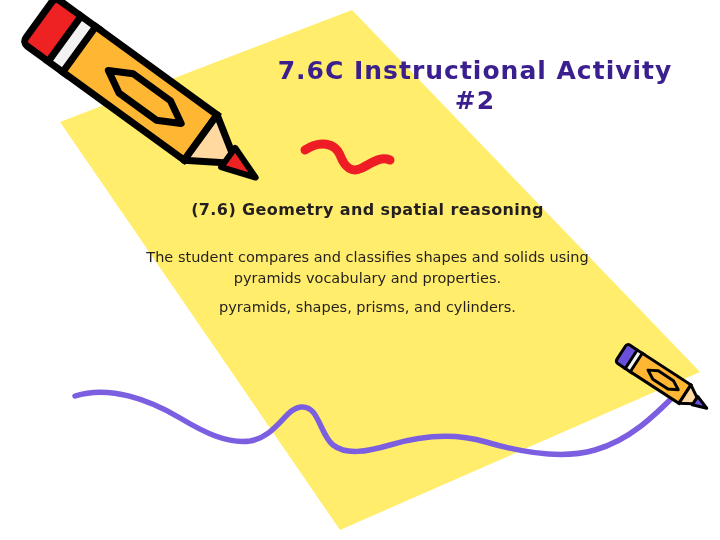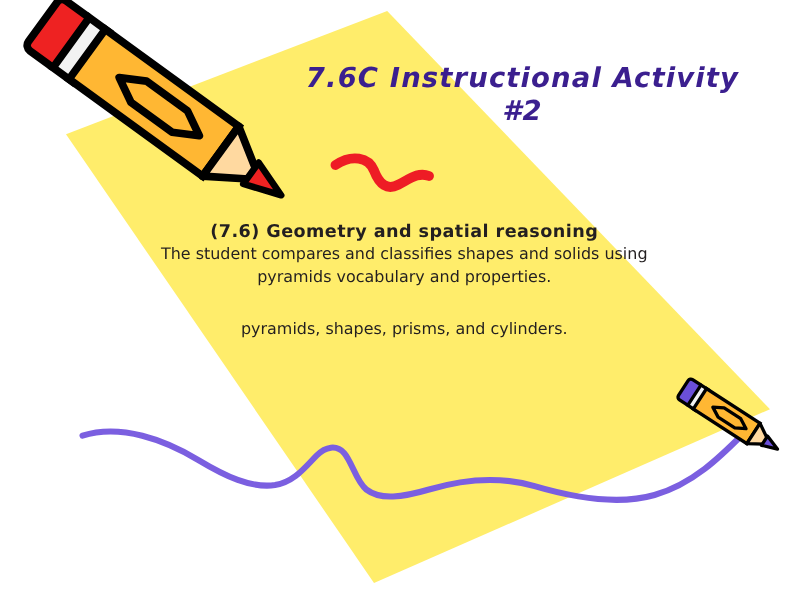--- a/index.html
+++ b/index.html
@@ -27,41 +27,40 @@
     left: 255px;
     top: 56px;
     width: 440px;
     text-align: center;
     font-family: "DejaVu Sans", sans-serif;
     font-size: 25px;
     font-weight: bold;
     color: #3b1f8f;
     letter-spacing: 1px;
     line-height: 1.2;
-    font-style: italic;
   }
   #body-block {
     position: absolute;
     left: 95px;
     top: 200px;
     width: 545px;
     text-align: center;
     color: #231f20;
     font-family: "DejaVu Sans", sans-serif;
   }
   .head-line {
     font-size: 16px;
     font-weight: bold;
     letter-spacing: 0.4px;
-    margin-bottom: 2px;
+    margin-bottom: 28px;
   }
   .para {
     font-size: 14.5px;
     line-height: 1.45;
-    margin-bottom: 27px;
+    margin-bottom: 8px;
     padding: 0 12px;
   }
   .para.last {
     margin-bottom: 0;
   }
   .nowrap-block {
     display: block;
   }
 </style>
 </head>

